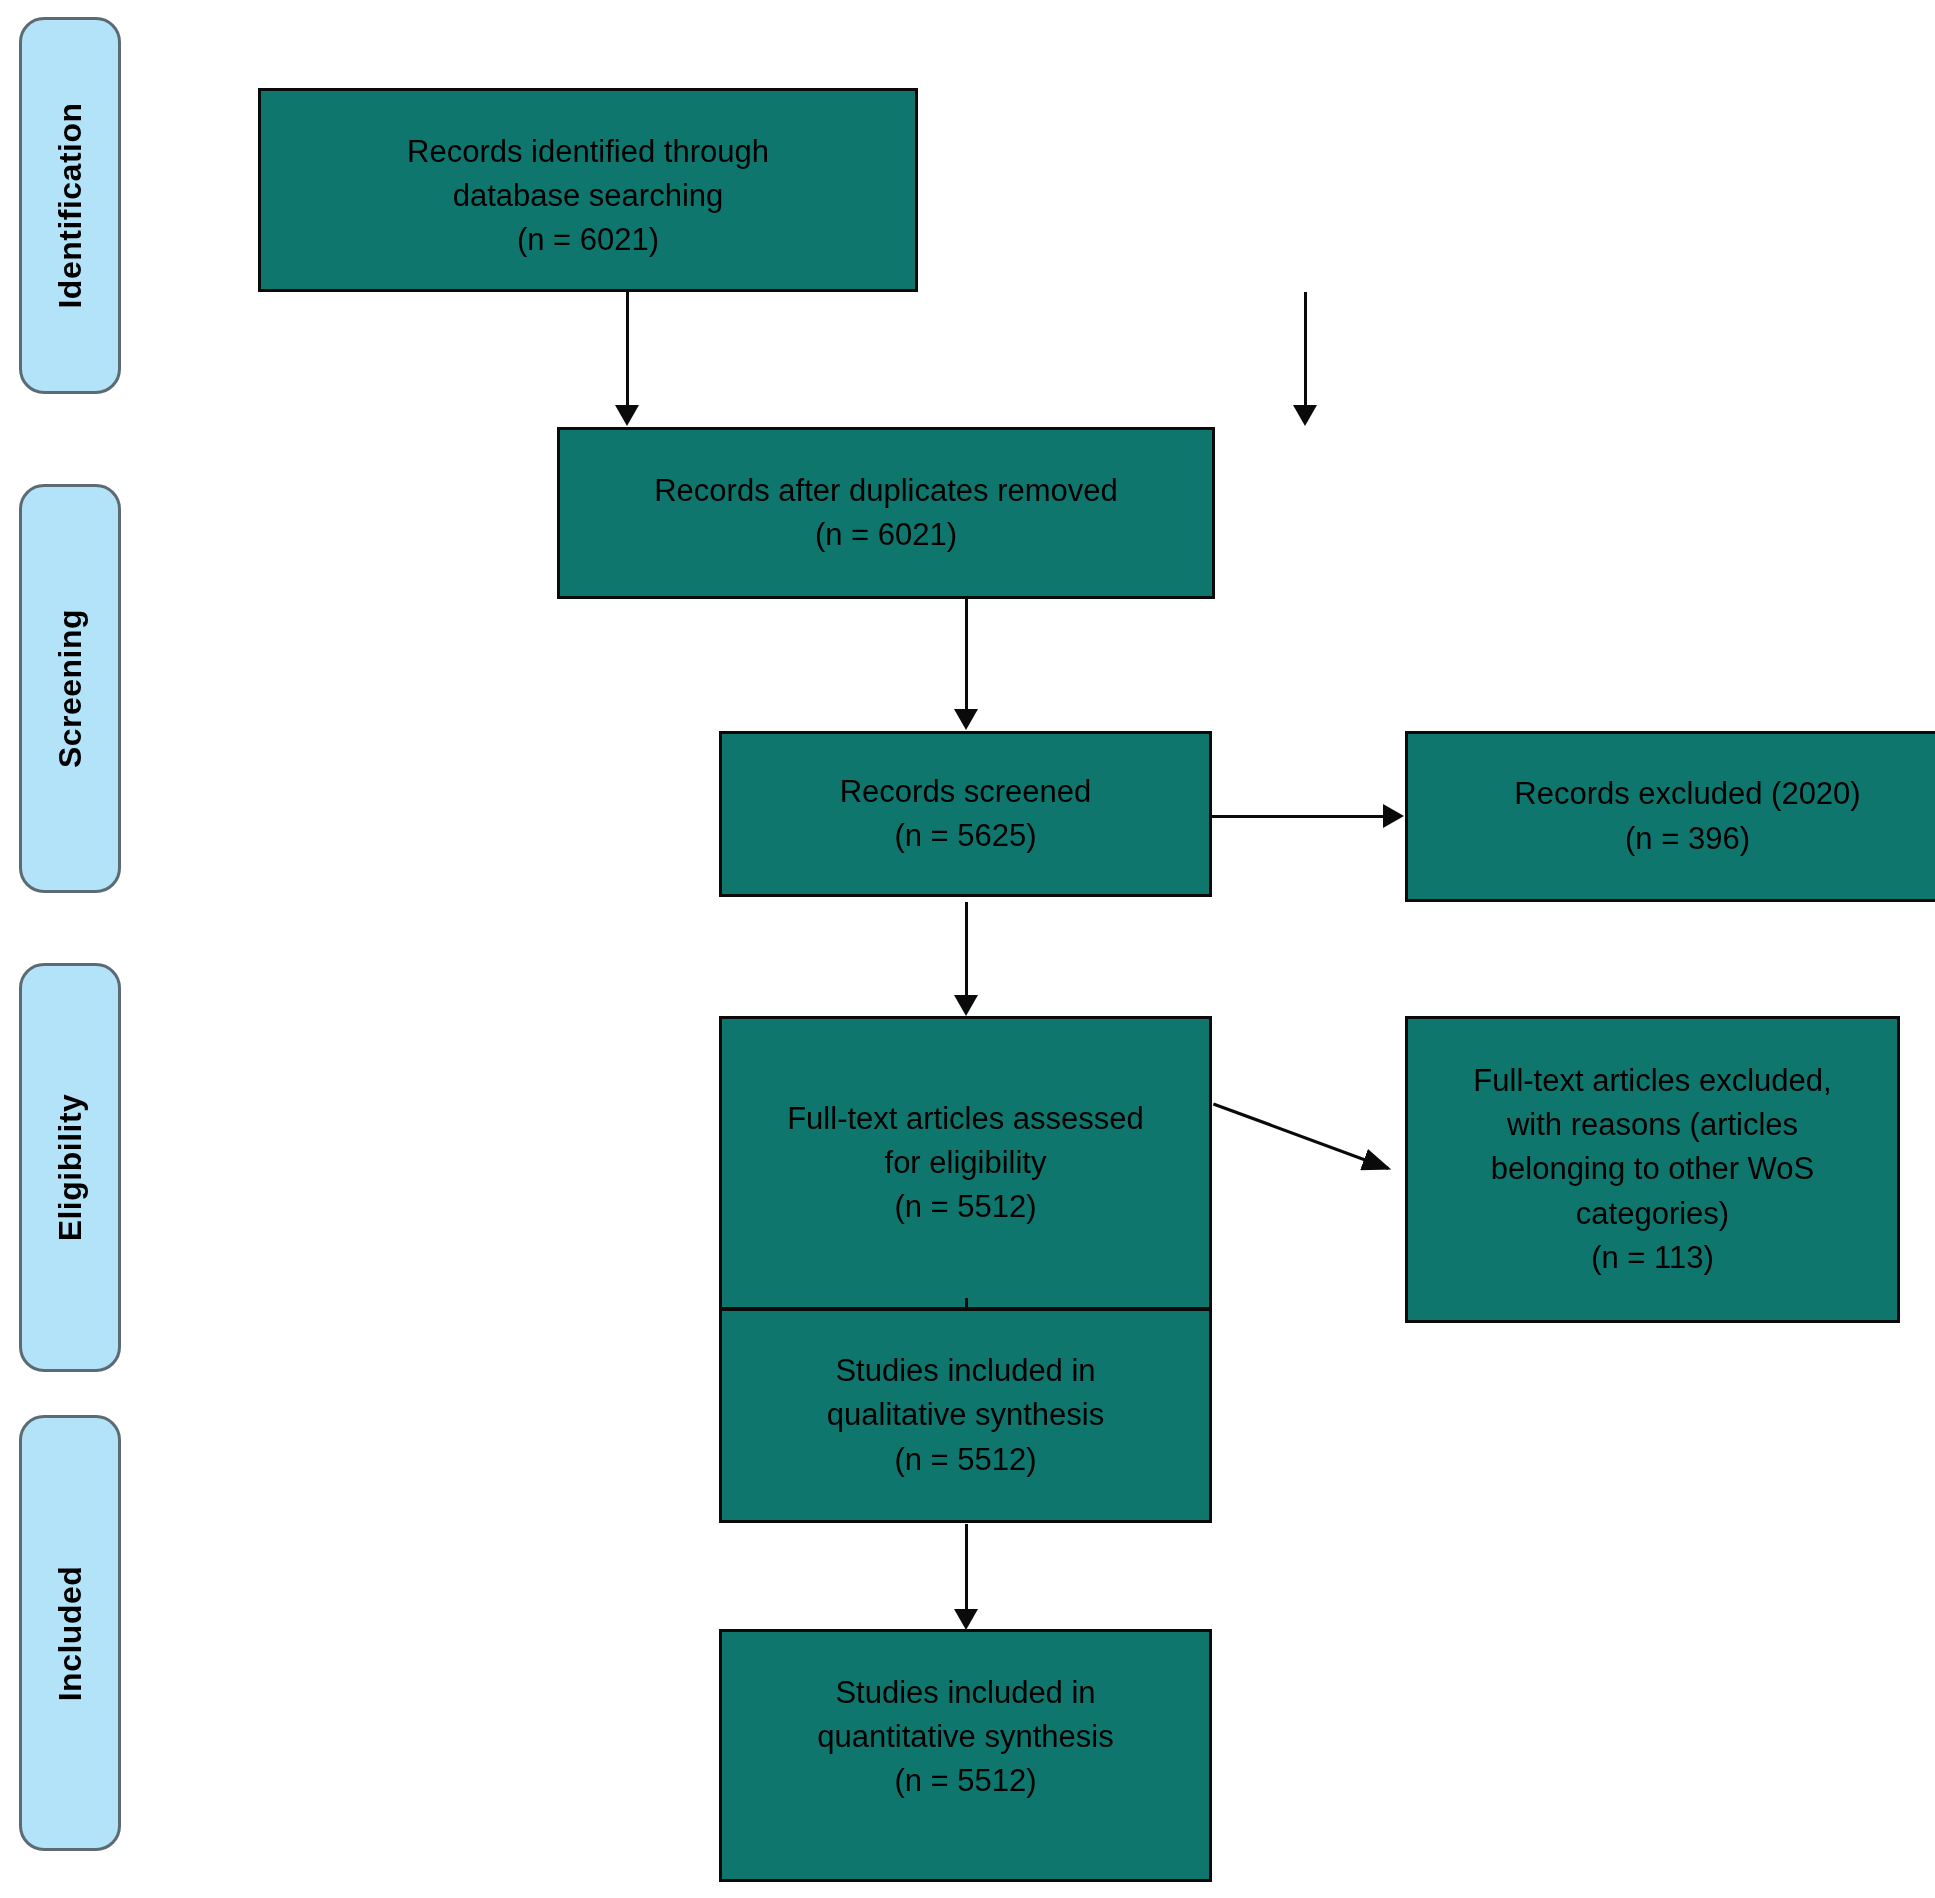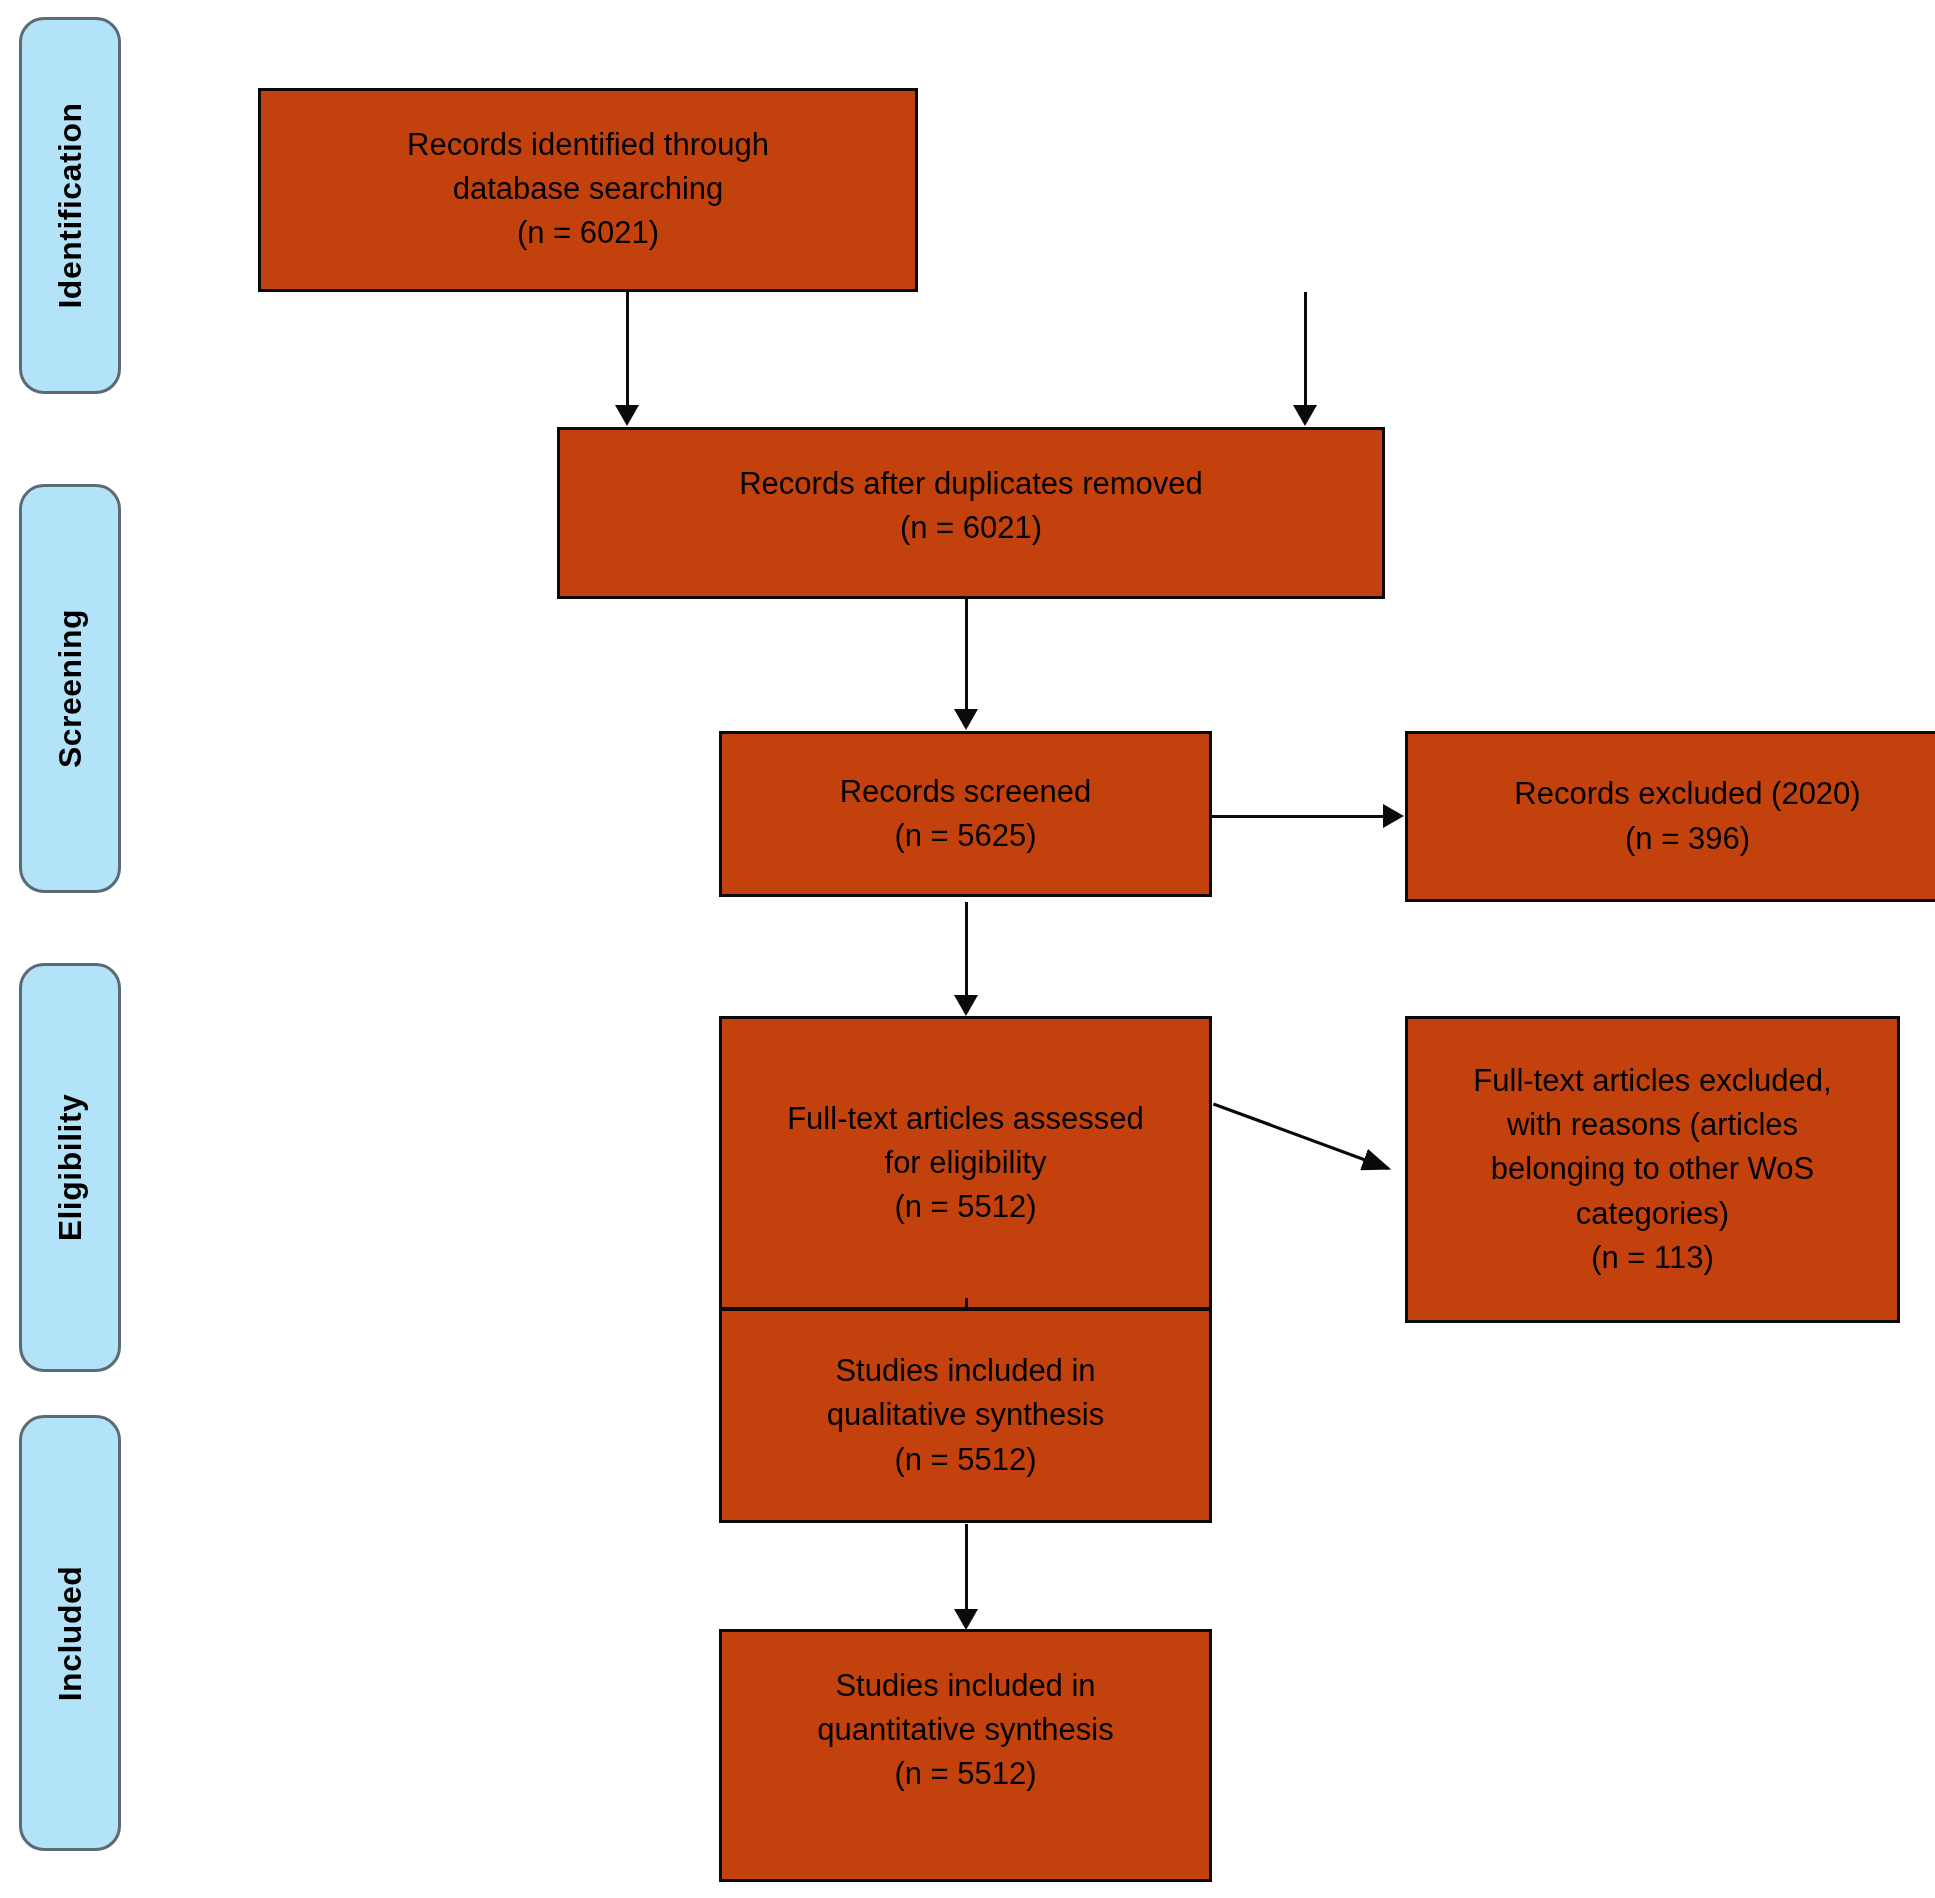--- a/index.html
+++ b/index.html
@@ -32,27 +32,27 @@
     font-size:32px;
     font-weight:bold;
     letter-spacing:0.5px;
     color:#000;
   }
 
   
   .fbox{
     position:absolute;
     box-sizing:border-box;
-    background:#c2410c;
+    background:#0f766e;
     border:3.8px solid #0a0a0a;
     display:flex;
     align-items:center;
     justify-content:center;
     text-align:center;
-    padding:7px 14px;
+    padding:14px 14px;
   }
   .fbox .txt{
     font-size:31px;
     line-height:1.42;
     color:#000;
     white-space:pre-line;
   }
 
   
   .fbox.align-top{ align-items:flex-start; }
@@ -112,21 +112,21 @@
 (n = 6021)</div>
   </div>
 
 
   <div class="vline" style="left:626px; top:292px; height:116px;"></div>
   <div class="arrow-down" style="left:615px; top:405px;"></div>
 
   <div class="vline" style="left:1304px; top:292px; height:116px;"></div>
   <div class="arrow-down" style="left:1293px; top:405px;"></div>
 
-  <div class="fbox align-top" style="left:557px; top:427px; width:828px; height:172px;">
+  <div class="fbox align-top" style="left:557px; top:427px; width:658px; height:172px;">
     <div class="txt">Records after duplicates removed
 (n = 6021)</div>
   </div>
 
   <div class="vline" style="left:965px; top:599px; height:113px;"></div>
   <div class="arrow-down" style="left:954px; top:709px;"></div>
 
   <div class="fbox" style="left:719px; top:731px; width:493px; height:166px;">
     <div class="txt">Records screened
 (n = 5625)</div>

